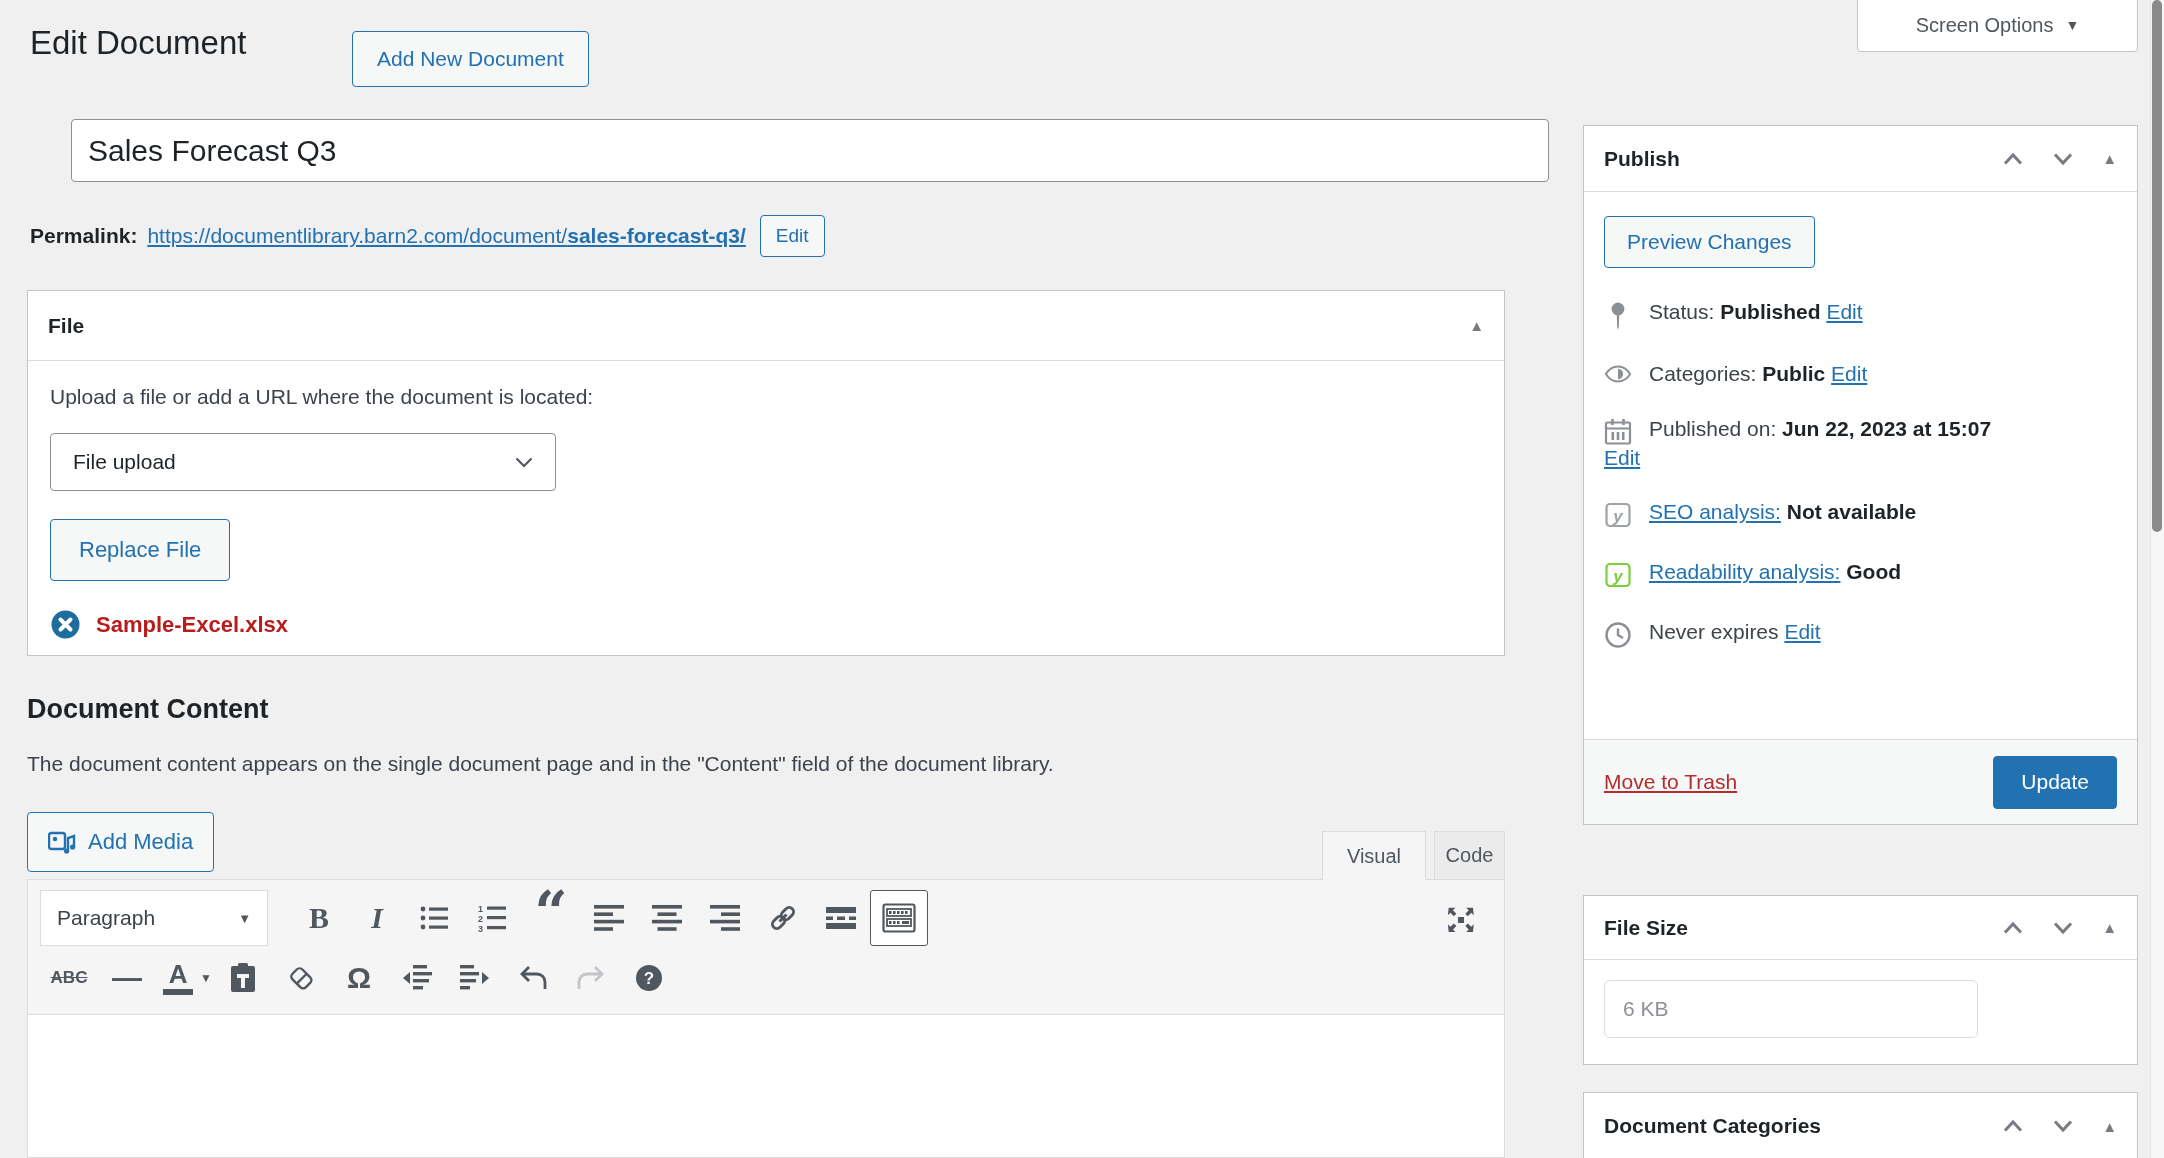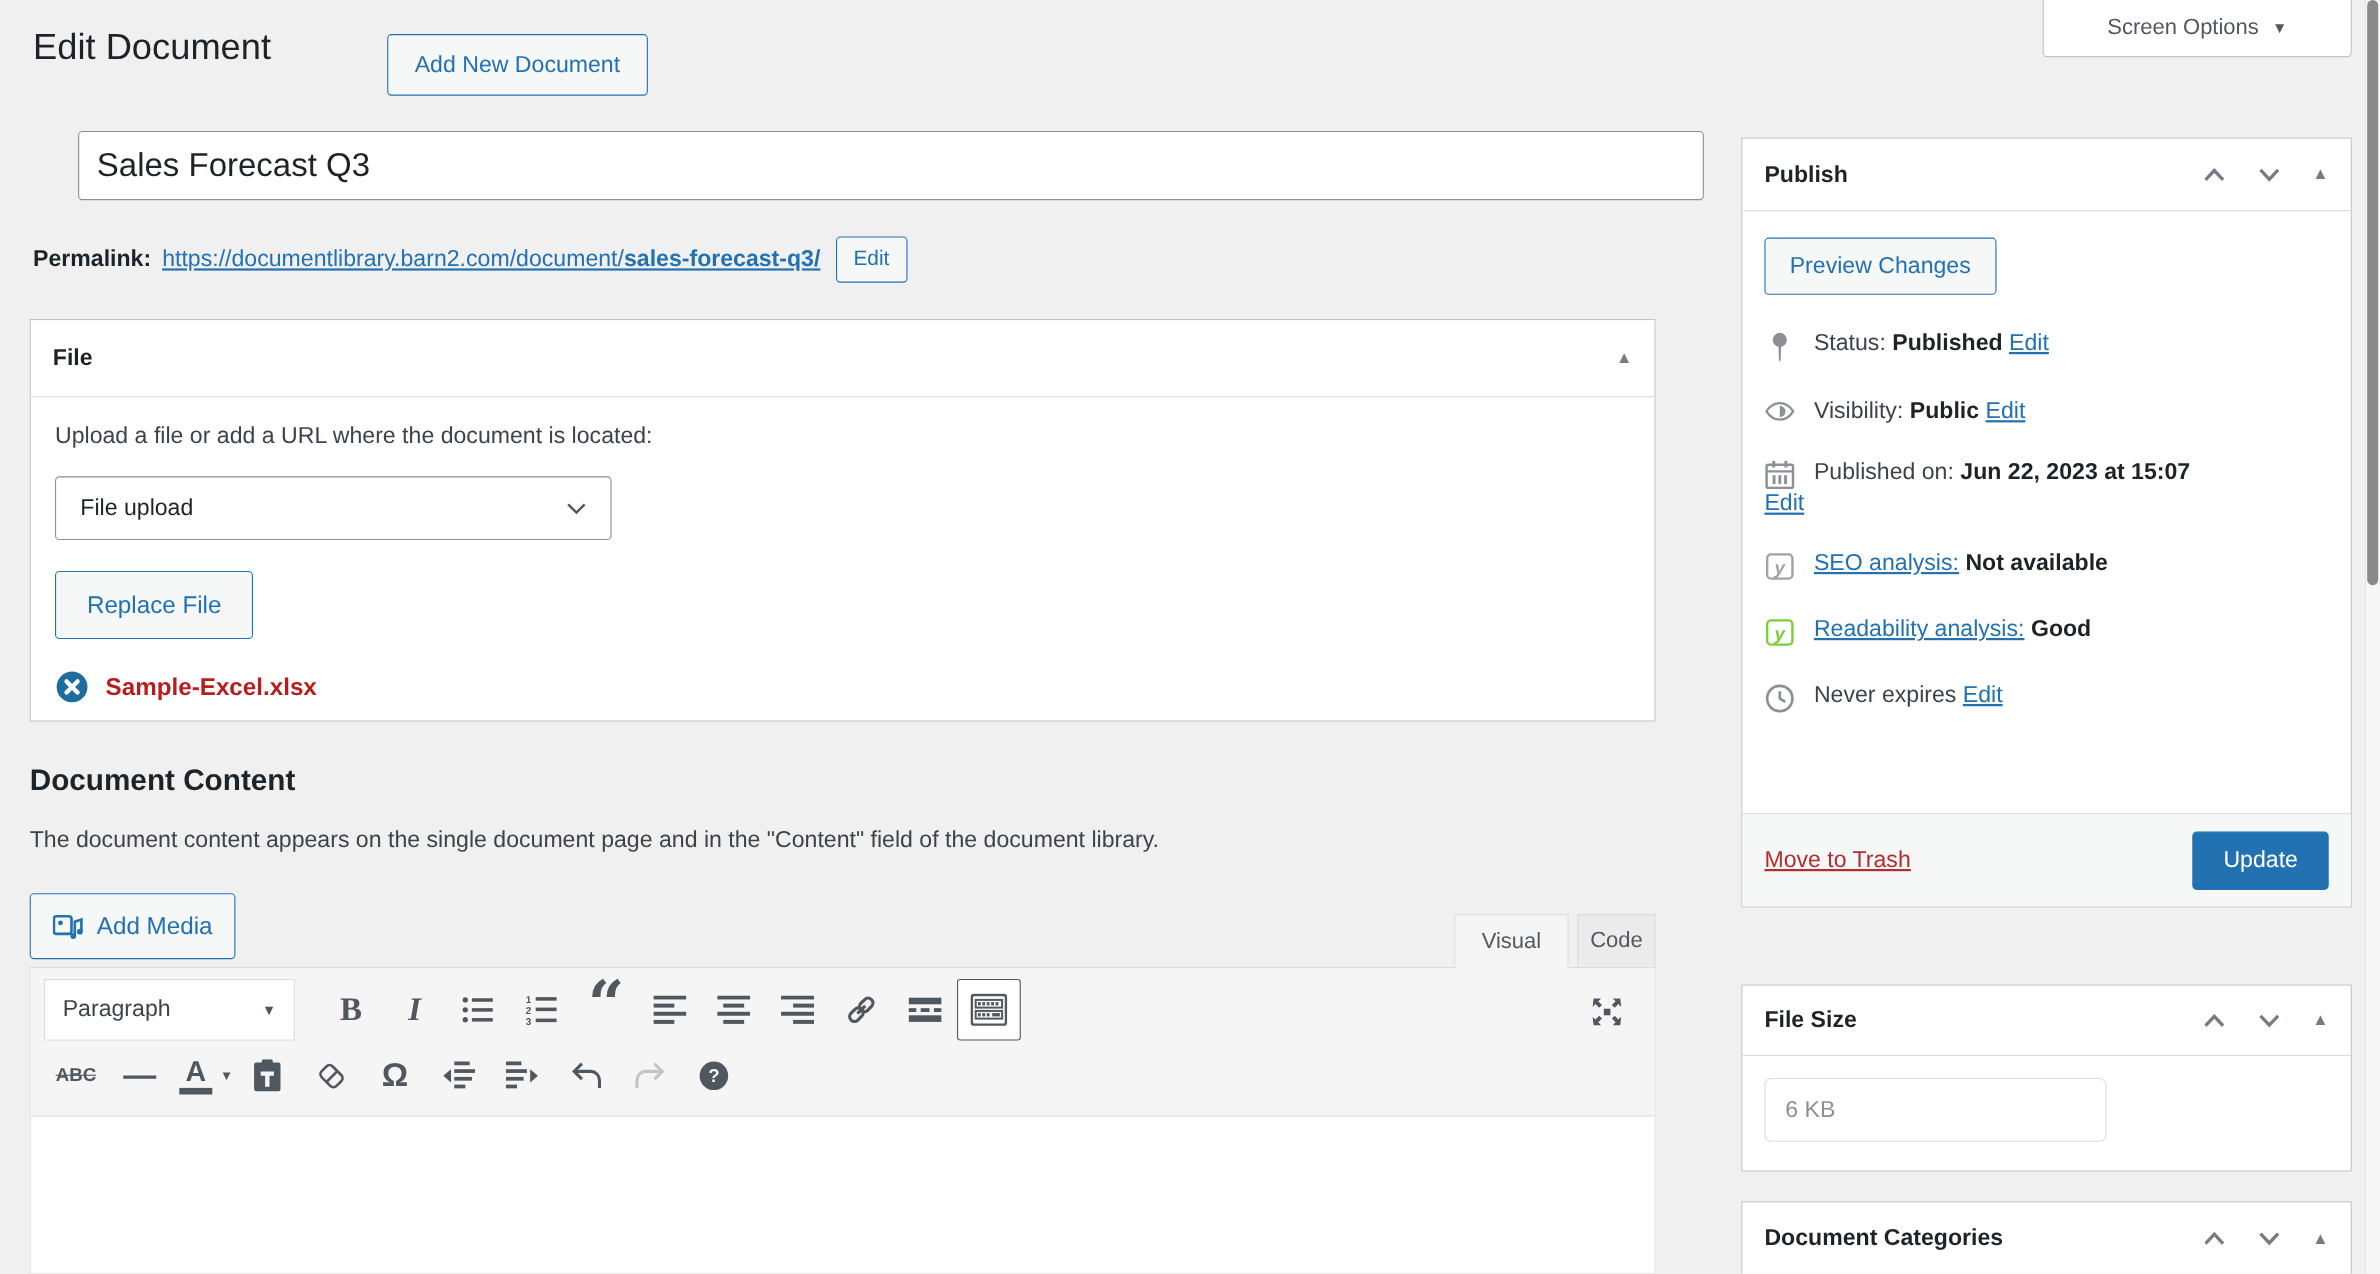--- a/index.html
+++ b/index.html
@@ -176,21 +176,21 @@
   .primary-btn {
     display:inline-flex; align-items:center; height:53px; padding:0 27px;
     background:#2271b1; border:1px solid #2271b1; border-radius:4px;
     color:#fff; font-size:21px; cursor:pointer;
   }
 
   #filesize-box { left:1583px; top:895px; width:555px; height:170px; }
   #filesize-box .postbox-header { height:64px; }
   #filesize-box .pb-body { padding:20px; }
   .filesize-input {
-    width:311px; height:58px; border:1px solid #dcdcde; border-radius:6px;
+    width:374px; height:58px; border:1px solid #dcdcde; border-radius:6px;
     padding:0 18px; font-size:21px; color:#8c8f94; background:#fff;
     font-family:"Liberation Sans", sans-serif;
   }
 
   #cats-box { left:1583px; top:1092px; width:555px; height:120px; }
   #cats-box .postbox-header { height:66px; border-bottom:none; }
 
   
   .scrollbar-track { position:absolute; right:0; top:0; width:14px; height:1158px; background:#f7f7f7; border-left:1px solid #e6e6e6; }
   .scrollbar-thumb { position:absolute; right:2px; top:0; width:10px; height:532px; background:#8a8a8a; border-radius:6px; cursor:grab; }
@@ -474,21 +474,21 @@
         <span class="pub-text"><span>Status:</span> <strong>Published</strong> <span class="link">Edit</span></span>
       </div>
 
       <div class="pub-row">
         <span class="pub-icon">
           <svg width="30" height="22" viewBox="0 0 30 22">
               <path d="M15 3 C9 3 4.3 7.3 2 11 c2.3 3.7 7 8 13 8 s10.7-4.3 13-8 C25.7 7.3 21 3 15 3 z" fill="none" stroke="#8c8f94" stroke-width="2.2"></path>
               <path d="M15 5.5 a5.5 5.5 0 0 1 0 11 z" fill="#8c8f94"></path>
             </svg>
         </span>
-        <span class="pub-text"><span>Visibility:</span> <strong>Public</strong> <span class="link">Edit</span></span>
+        <span class="pub-text"><span>Categories:</span> <strong>Public</strong> <span class="link">Edit</span></span>
       </div>
 
       <div class="pub-row" style="margin-bottom:14px;">
         <span class="pub-icon">
           <svg width="28" height="28" viewBox="0 0 28 28">
               <rect x="2" y="4.5" width="24" height="21" rx="1.5" fill="none" stroke="#8c8f94" stroke-width="2.2"></rect>
               <line x1="2" y1="10.5" x2="26" y2="10.5" stroke="#8c8f94" stroke-width="2"></line>
               <rect x="7.2" y="1" width="2.6" height="6" fill="#8c8f94"></rect>
               <rect x="18.2" y="1" width="2.6" height="6" fill="#8c8f94"></rect>
               <rect x="7.5" y="14" width="2.6" height="8" fill="#8c8f94"></rect>

